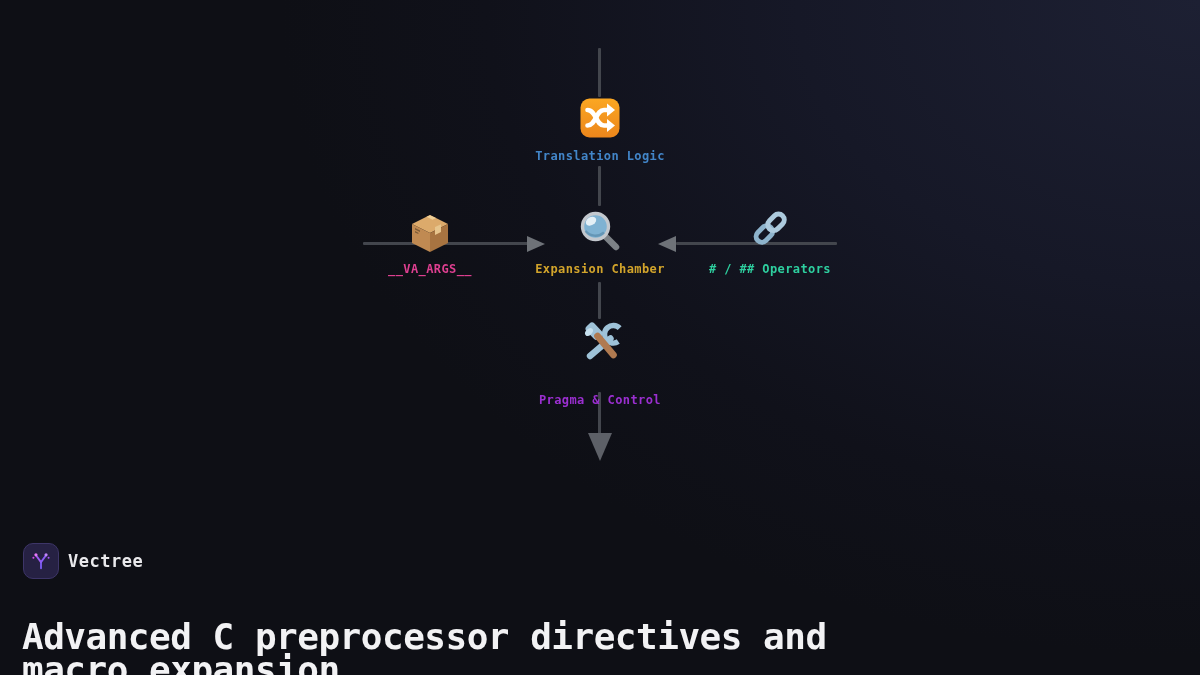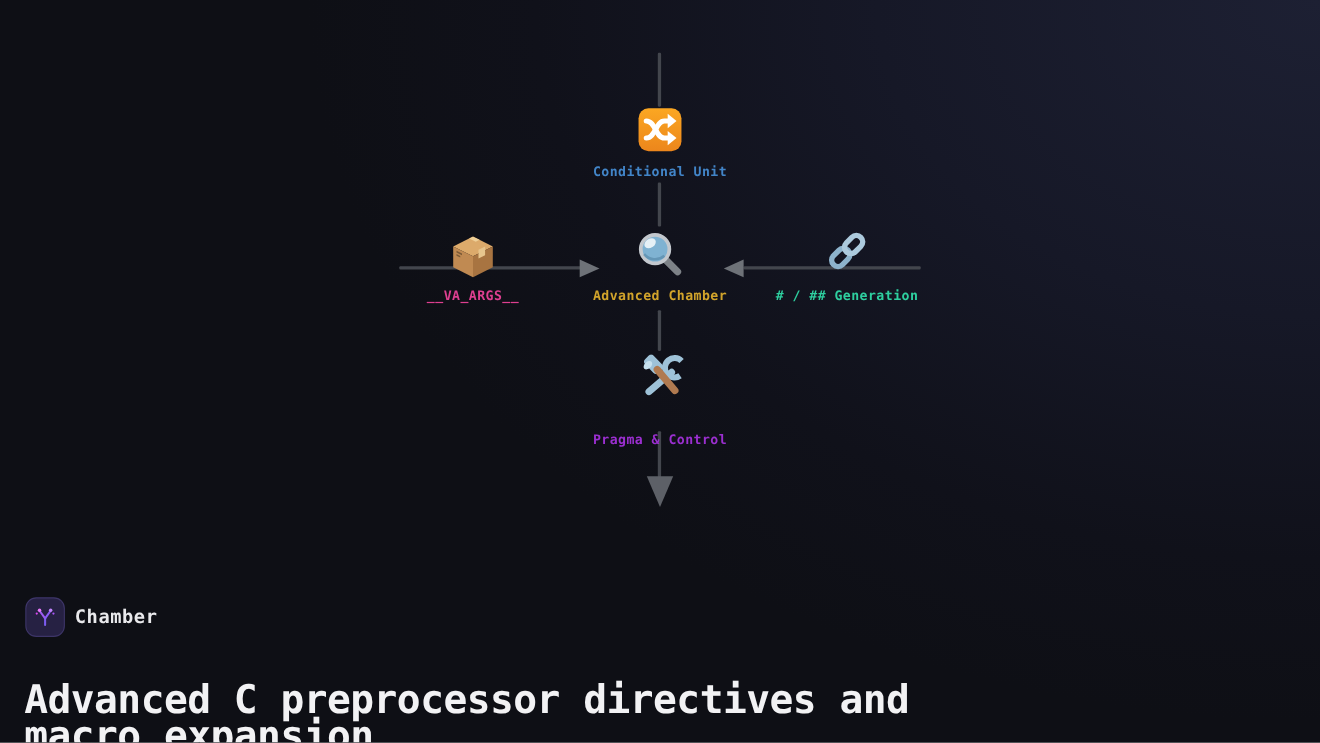--- a/index.html
+++ b/index.html
@@ -123,21 +123,21 @@
             <stop offset="1" stop-color="#ec861c"></stop>
         </linearGradient>
       </defs>
       <rect x="1.5" y="1.5" width="39" height="39" rx="9" fill="url(#og)"></rect>
       <path d="M8.5 28.5 C17 28.5 17 13 25 13 L29 13" fill="none" stroke="#fff" stroke-width="4.6" stroke-linecap="round"></path>
       <path d="M8.5 13 C17 13 17 28.5 25 28.5 L29 28.5" fill="none" stroke="#fff" stroke-width="4.6" stroke-linecap="round"></path>
       <polygon points="28,6.5 28,19.5 36,13" fill="#fff"></polygon>
       <polygon points="28,22 28,35 36,28.5" fill="#fff"></polygon>
     </svg>
   </div>
-  <div class="node-label" style="left: 600px; top: 149px; color: rgb(66, 133, 200);">Conditional Unit</div>
+  <div class="node-label" style="left: 600px; top: 149px; color: rgb(66, 133, 200);">Translation Logic</div>
 
   <div class="node-icon" style="left:408px; top:211px; width:44px; height:44px;">
     <svg width="44" height="44" viewBox="0 0 44 44">
       <polygon points="4,13 22,4 40,13 22,22" fill="#dcaa6b"></polygon>
       <polygon points="18.5,5.8 24.5,8.8 28,7 22,4.2" fill="#efcf97"></polygon>
       <polygon points="4,13 22,22 22,41 4,32" fill="#c08a52"></polygon>
       <polygon points="40,13 22,22 22,41 40,32" fill="#a87441"></polygon>
       <polygon points="27,16 33,13.2 33,21 27,24" fill="#e7c58d"></polygon>
       <rect x="7" y="17" width="5" height="1.6" fill="#7a5a36" transform="skewY(26)" transform-origin="7 17"></rect>
       <rect x="7" y="20" width="3.4" height="1.4" fill="#7a5a36" transform="skewY(26)" transform-origin="7 20"></rect>
@@ -146,31 +146,31 @@
   <div class="node-label" style="left: 430px; top: 262px; color: rgb(222, 63, 144);">__VA_ARGS__</div>
 
   <div class="node-icon" style="left:576px; top:207px; width:46px; height:46px;">
     <svg width="46" height="46" viewBox="0 0 46 46">
       <line x1="29" y1="29" x2="40" y2="40" stroke="#7d8287" stroke-width="6.5" stroke-linecap="round"></line>
       <circle cx="19.5" cy="19.5" r="13" fill="#7fb2d2" stroke="#c3c8ce" stroke-width="3.4"></circle>
       <ellipse cx="15" cy="14.2" rx="5.6" ry="4" fill="#ffffff" opacity="0.8" transform="rotate(-32 15 14.2)"></ellipse>
       <path d="M9.5 24 A 13 13 0 0 0 28 25.5" fill="none" stroke="#4f7f9e" stroke-width="2.4" opacity="0.55"></path>
     </svg>
   </div>
-  <div class="node-label" style="left: 600px; top: 262px; color: rgb(210, 164, 43);">Advanced Chamber</div>
+  <div class="node-label" style="left: 600px; top: 262px; color: rgb(210, 164, 43);">Expansion Chamber</div>
 
   <div class="node-icon" style="left:748px; top:206px; width:44px; height:44px;">
     <svg width="44" height="44" viewBox="0 0 44 44">
       <g transform="rotate(-45 22 22)" fill="none" stroke-linecap="round">
         <rect x="4.5" y="16.5" width="18.5" height="11.5" rx="5.75" stroke="#8db3cc" stroke-width="5"></rect>
         <rect x="21" y="16.5" width="18.5" height="11.5" rx="5.75" stroke="#accadd" stroke-width="5"></rect>
       </g>
     </svg>
   </div>
-  <div class="node-label" style="left: 770px; top: 262px; color: rgb(46, 207, 159);"># / ## Generation</div>
+  <div class="node-label" style="left: 770px; top: 262px; color: rgb(46, 207, 159);"># / ## Operators</div>
 
   <div class="node-icon" style="left:577px; top:322px; width:46px; height:46px;">
     <svg width="46" height="46" viewBox="0 0 46 46">
       <g transform="rotate(6 36 12)">
         <path d="M42 5.5 A 8.8 8.8 0 1 0 42 19" fill="none" stroke="#9ec2d8" stroke-width="5.4"></path>
       </g>
       <line x1="33.5" y1="16.5" x2="13" y2="34" stroke="#9ec2d8" stroke-width="6.4" stroke-linecap="round"></line>
       <rect x="8.5" y="3.5" width="17.5" height="11" rx="3.5" fill="#9ec2d8" transform="rotate(46 17 9)"></rect>
       <ellipse cx="12" cy="10" rx="3" ry="4.6" fill="#c6e0ee" transform="rotate(46 12 10)"></ellipse>
       <line x1="20.5" y1="14" x2="36.5" y2="33" stroke="#b07a50" stroke-width="6.6" stroke-linecap="round"></line>
@@ -183,18 +183,18 @@
     <svg width="26" height="26" viewBox="0 0 36 36">
       <path d="M18 28 L18 19.5" stroke="#7c5cf0" stroke-width="2.6" stroke-linecap="round" fill="none"></path>
       <path d="M18 19.5 L11 10" stroke="#9d5cf2" stroke-width="2.6" stroke-linecap="round" fill="none"></path>
       <path d="M18 19.5 L25 10" stroke="#8b5cf6" stroke-width="2.6" stroke-linecap="round" fill="none"></path>
       <circle cx="11" cy="9.5" r="2.2" fill="#e879f9"></circle>
       <circle cx="25" cy="9.5" r="2.2" fill="#c084fc"></circle>
       <circle cx="7.5" cy="13.5" r="1.4" fill="#d946ef"></circle>
       <circle cx="28.5" cy="13.5" r="1.4" fill="#a855f7"></circle>
     </svg>
   </div>
-  <div class="brand-name">Chamber</div>
+  <div class="brand-name">Vectree</div>
 
   <h1 class="page-title">Advanced C preprocessor directives and macro expansion</h1>
 
 
 </div>
 
 </body></html>

